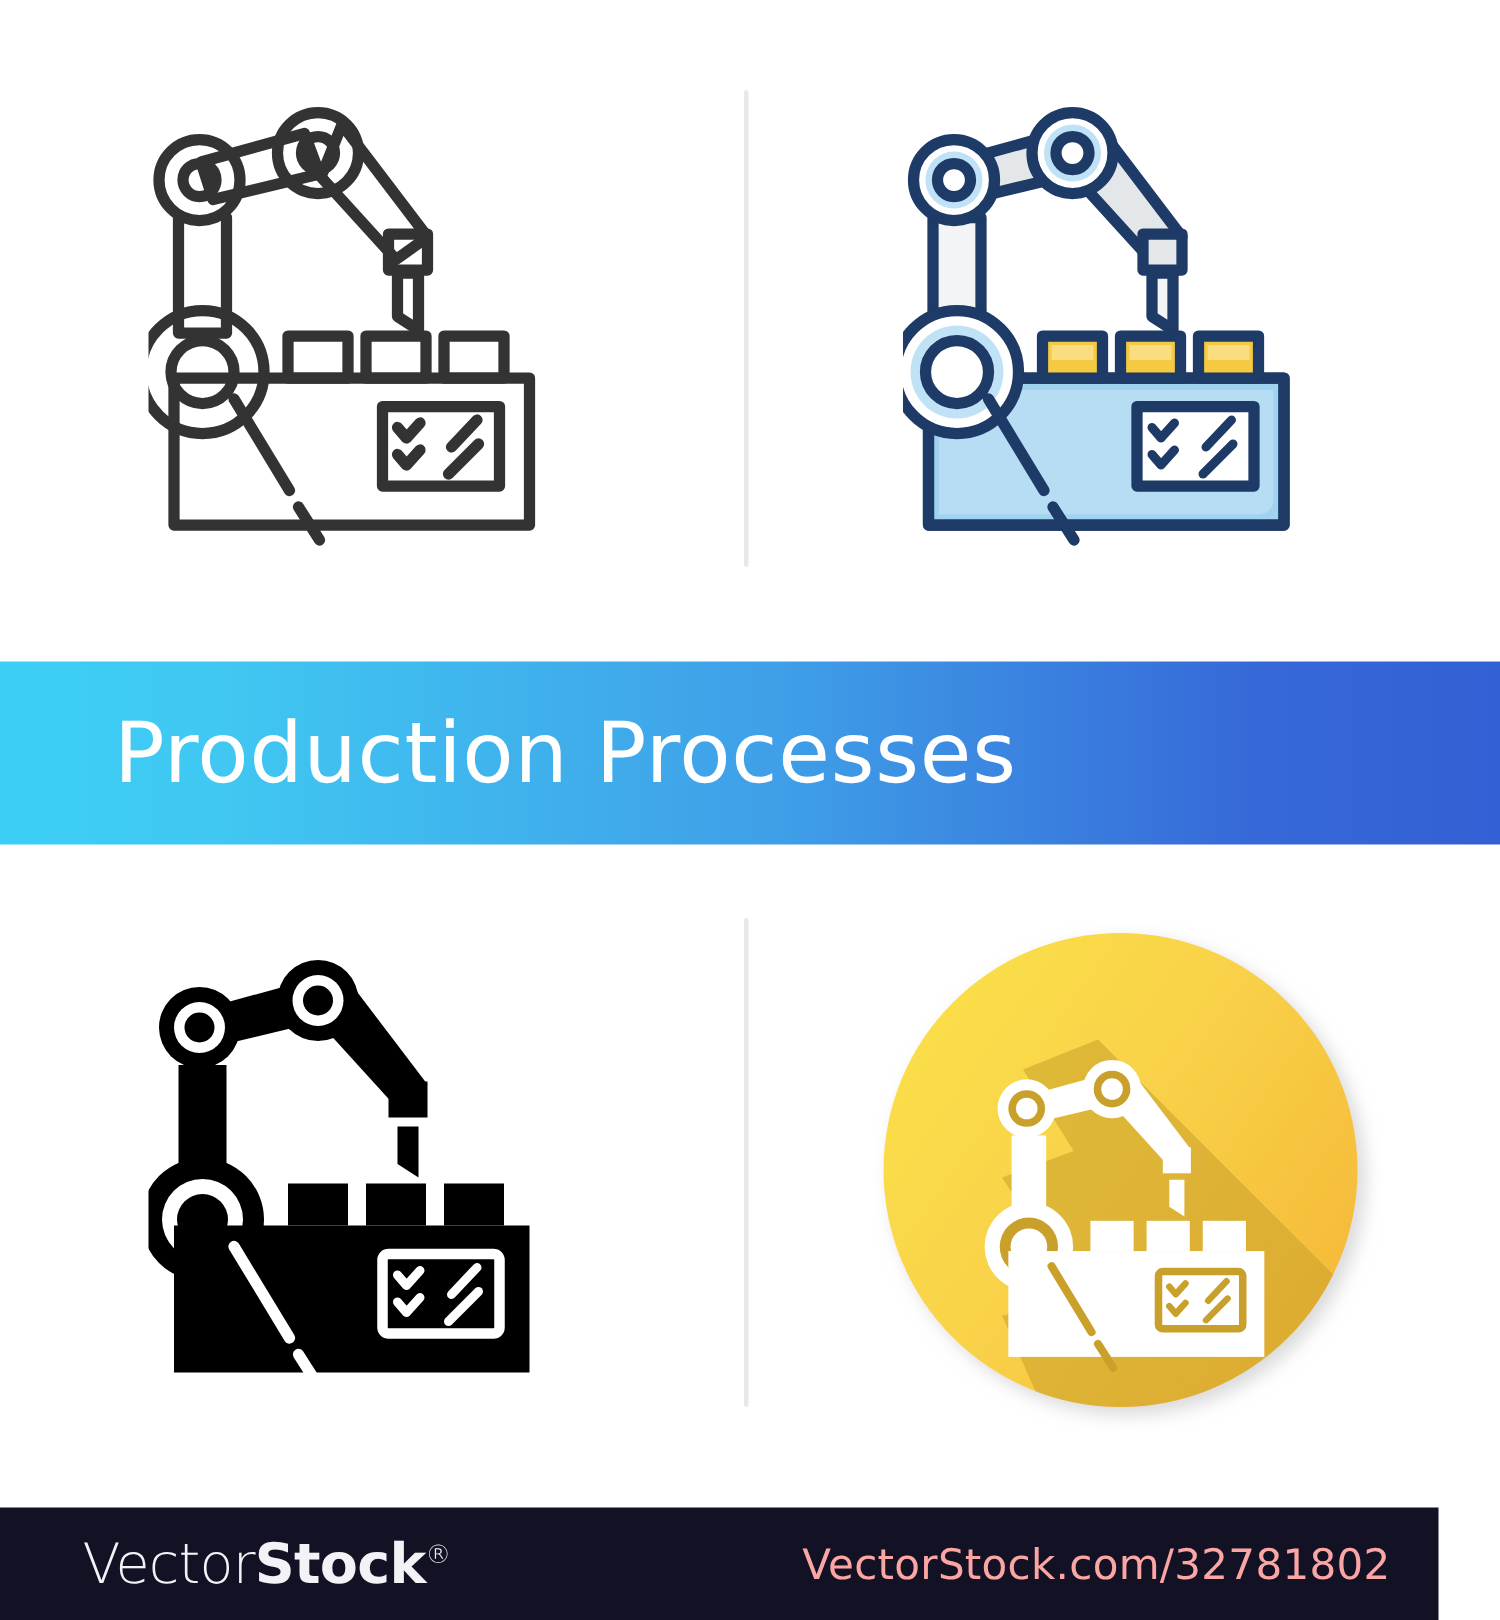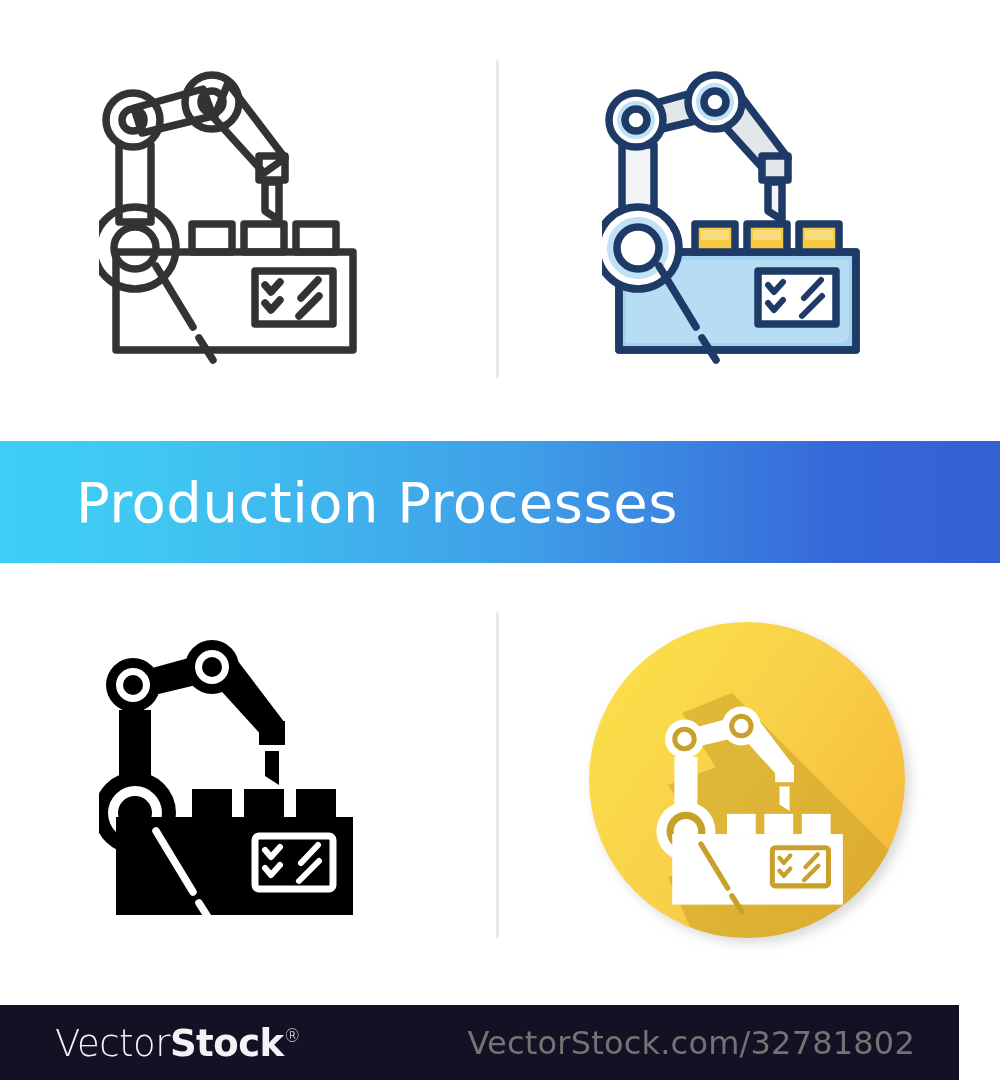--- a/index.html
+++ b/index.html
@@ -48,22 +48,22 @@
   }
   #watermark-logo{
     position:absolute;left:55px;top:50%;transform:translateY(-50%);
     font-size:37px;color:#f2f2f7;white-space:nowrap;
     font-family:"DejaVu Sans", sans-serif;
   }
   #watermark-logo .wm-light{font-weight:300;letter-spacing:-0.5px;}
   #watermark-logo .wm-bold{font-weight:700;letter-spacing:-0.5px;}
   #watermark-logo .wm-reg{font-size:17px;vertical-align:super;font-weight:300;}
   #watermark-url{
-    position:absolute;right:44px;top:50%;transform:translateY(-50%);
-    font-size:32px;color:#737373;white-space:nowrap;letter-spacing:0.2px;
+    position:absolute;right:32px;top:50%;transform:translateY(-50%);
+    font-size:28px;color:#fca5a5;white-space:nowrap;letter-spacing:0.2px;
     font-family:"DejaVu Sans", sans-serif;
   }
 
   svg{display:block;}
 </style>
 </head>
 <body>
 
 <div class="sheet">
 

